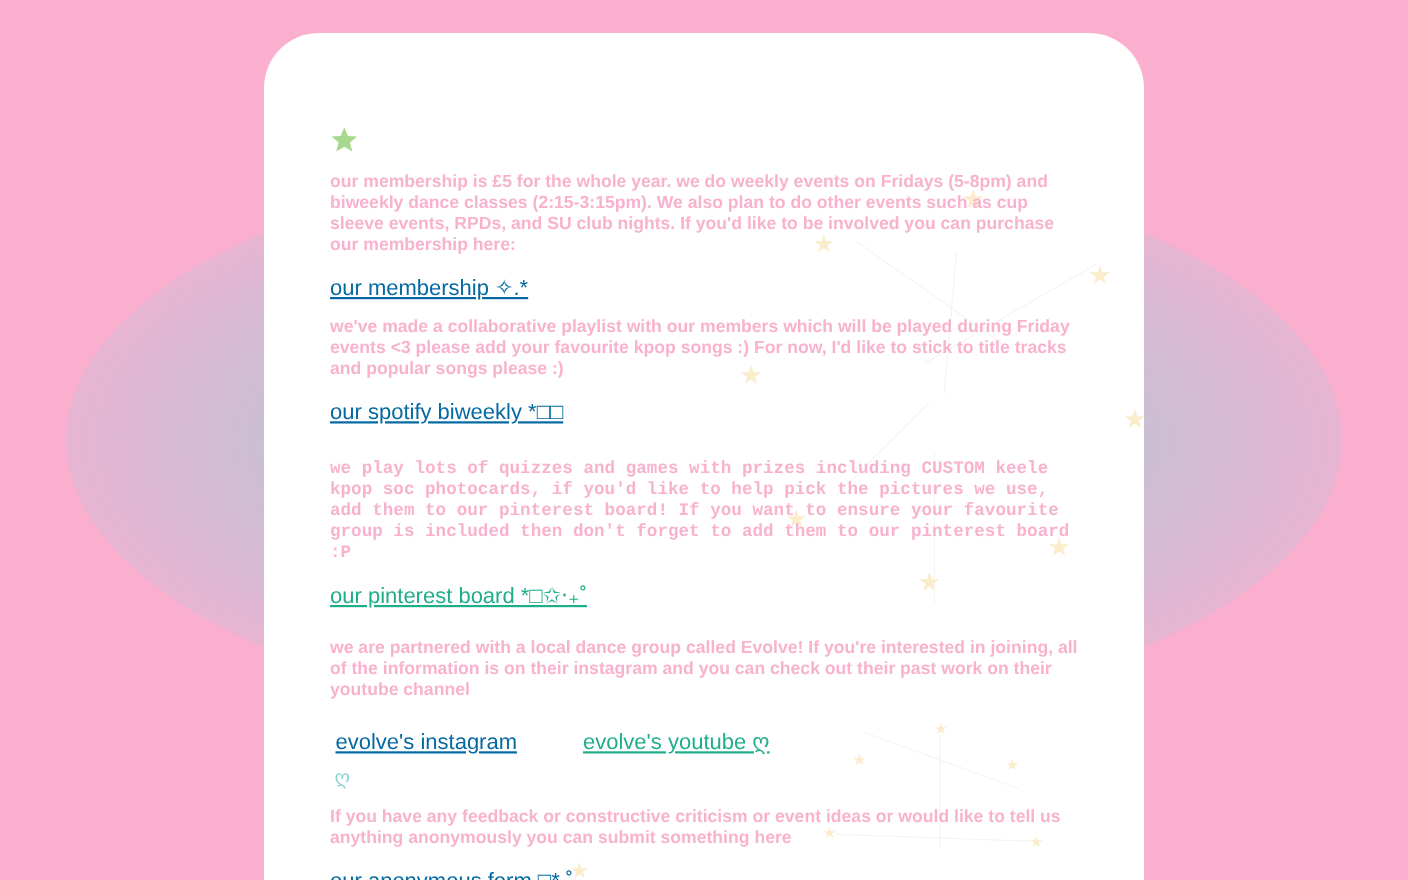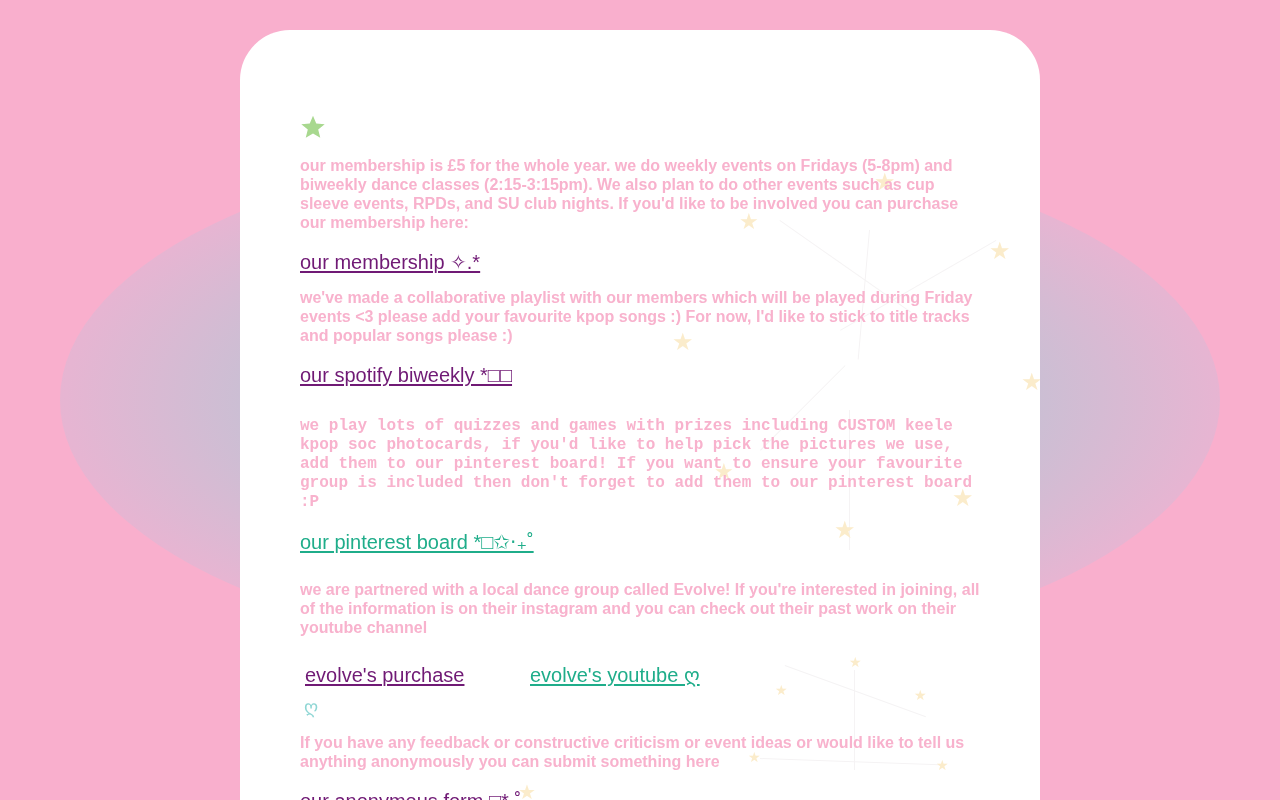--- a/index.html
+++ b/index.html
@@ -61,21 +61,21 @@
       line-height: 19px;
       margin-top: 13px;
     }
     .link {
       display: inline-block;
       font-size: 20px;
       line-height: 24px;
       text-decoration: underline;
       text-underline-offset: 2px;
     }
-    .link.light { color: #701a75; }
+    .link.light { color: #0369a1; }
     .link.dark { color: #1fad8a; }
     .row { margin-top: 20px; }
     .row.tight { margin-top: 21px; }
     .row2 { margin-top: 26px; padding-left: 5px; position: relative; height: 54px; }
     .row2 .ig { position: absolute; left: 5px; top: 0; }
     .row2 .yt { position: absolute; left: 230px; top: 0; }
     .row2 .heart2 { position: absolute; left: 4px; top: 33px; font-size: 18px; color: #8ed6d4; }
   </style>
 </head>
 <body>
@@ -129,21 +129,21 @@
 
     <p class="desc" style="margin-top:30px;font-family:Liberation Mono, monospace;">we play lots of quizzes and games with prizes including CUSTOM keele kpop soc photocards, if you'd like to help pick the pictures we use, add them to our pinterest board! If you want to ensure your favourite group is included then don't forget to add them to our pinterest board :P</p>
 
     <div class="row" style="margin-top:18px;">
       <a class="link dark" href="#">our pinterest board *□✩‧₊˚</a>
     </div>
 
     <p class="desc" style="margin-top:26px;">we are partnered with a local dance group called Evolve! If you're interested in joining, all of the information is on their instagram and you can check out their past work on their youtube channel</p>
 
     <div class="row2">
-      <a class="link light ig" href="#">evolve's purchase</a>
+      <a class="link light ig" href="#">evolve's instagram</a>
       <a class="link dark yt" href="#">evolve's youtube ღ</a>
       <span class="heart2">ღ</span>
     </div>
 
     <p class="desc" style="margin-top:16px;">If you have any feedback or constructive criticism or event ideas or would like to tell us anything anonymously you can submit something here</p>
 
     <div class="row" style="margin-top:18px;">
       <a class="link light" href="#">our anonymous form □*.˚</a>
     </div>
   </div>

